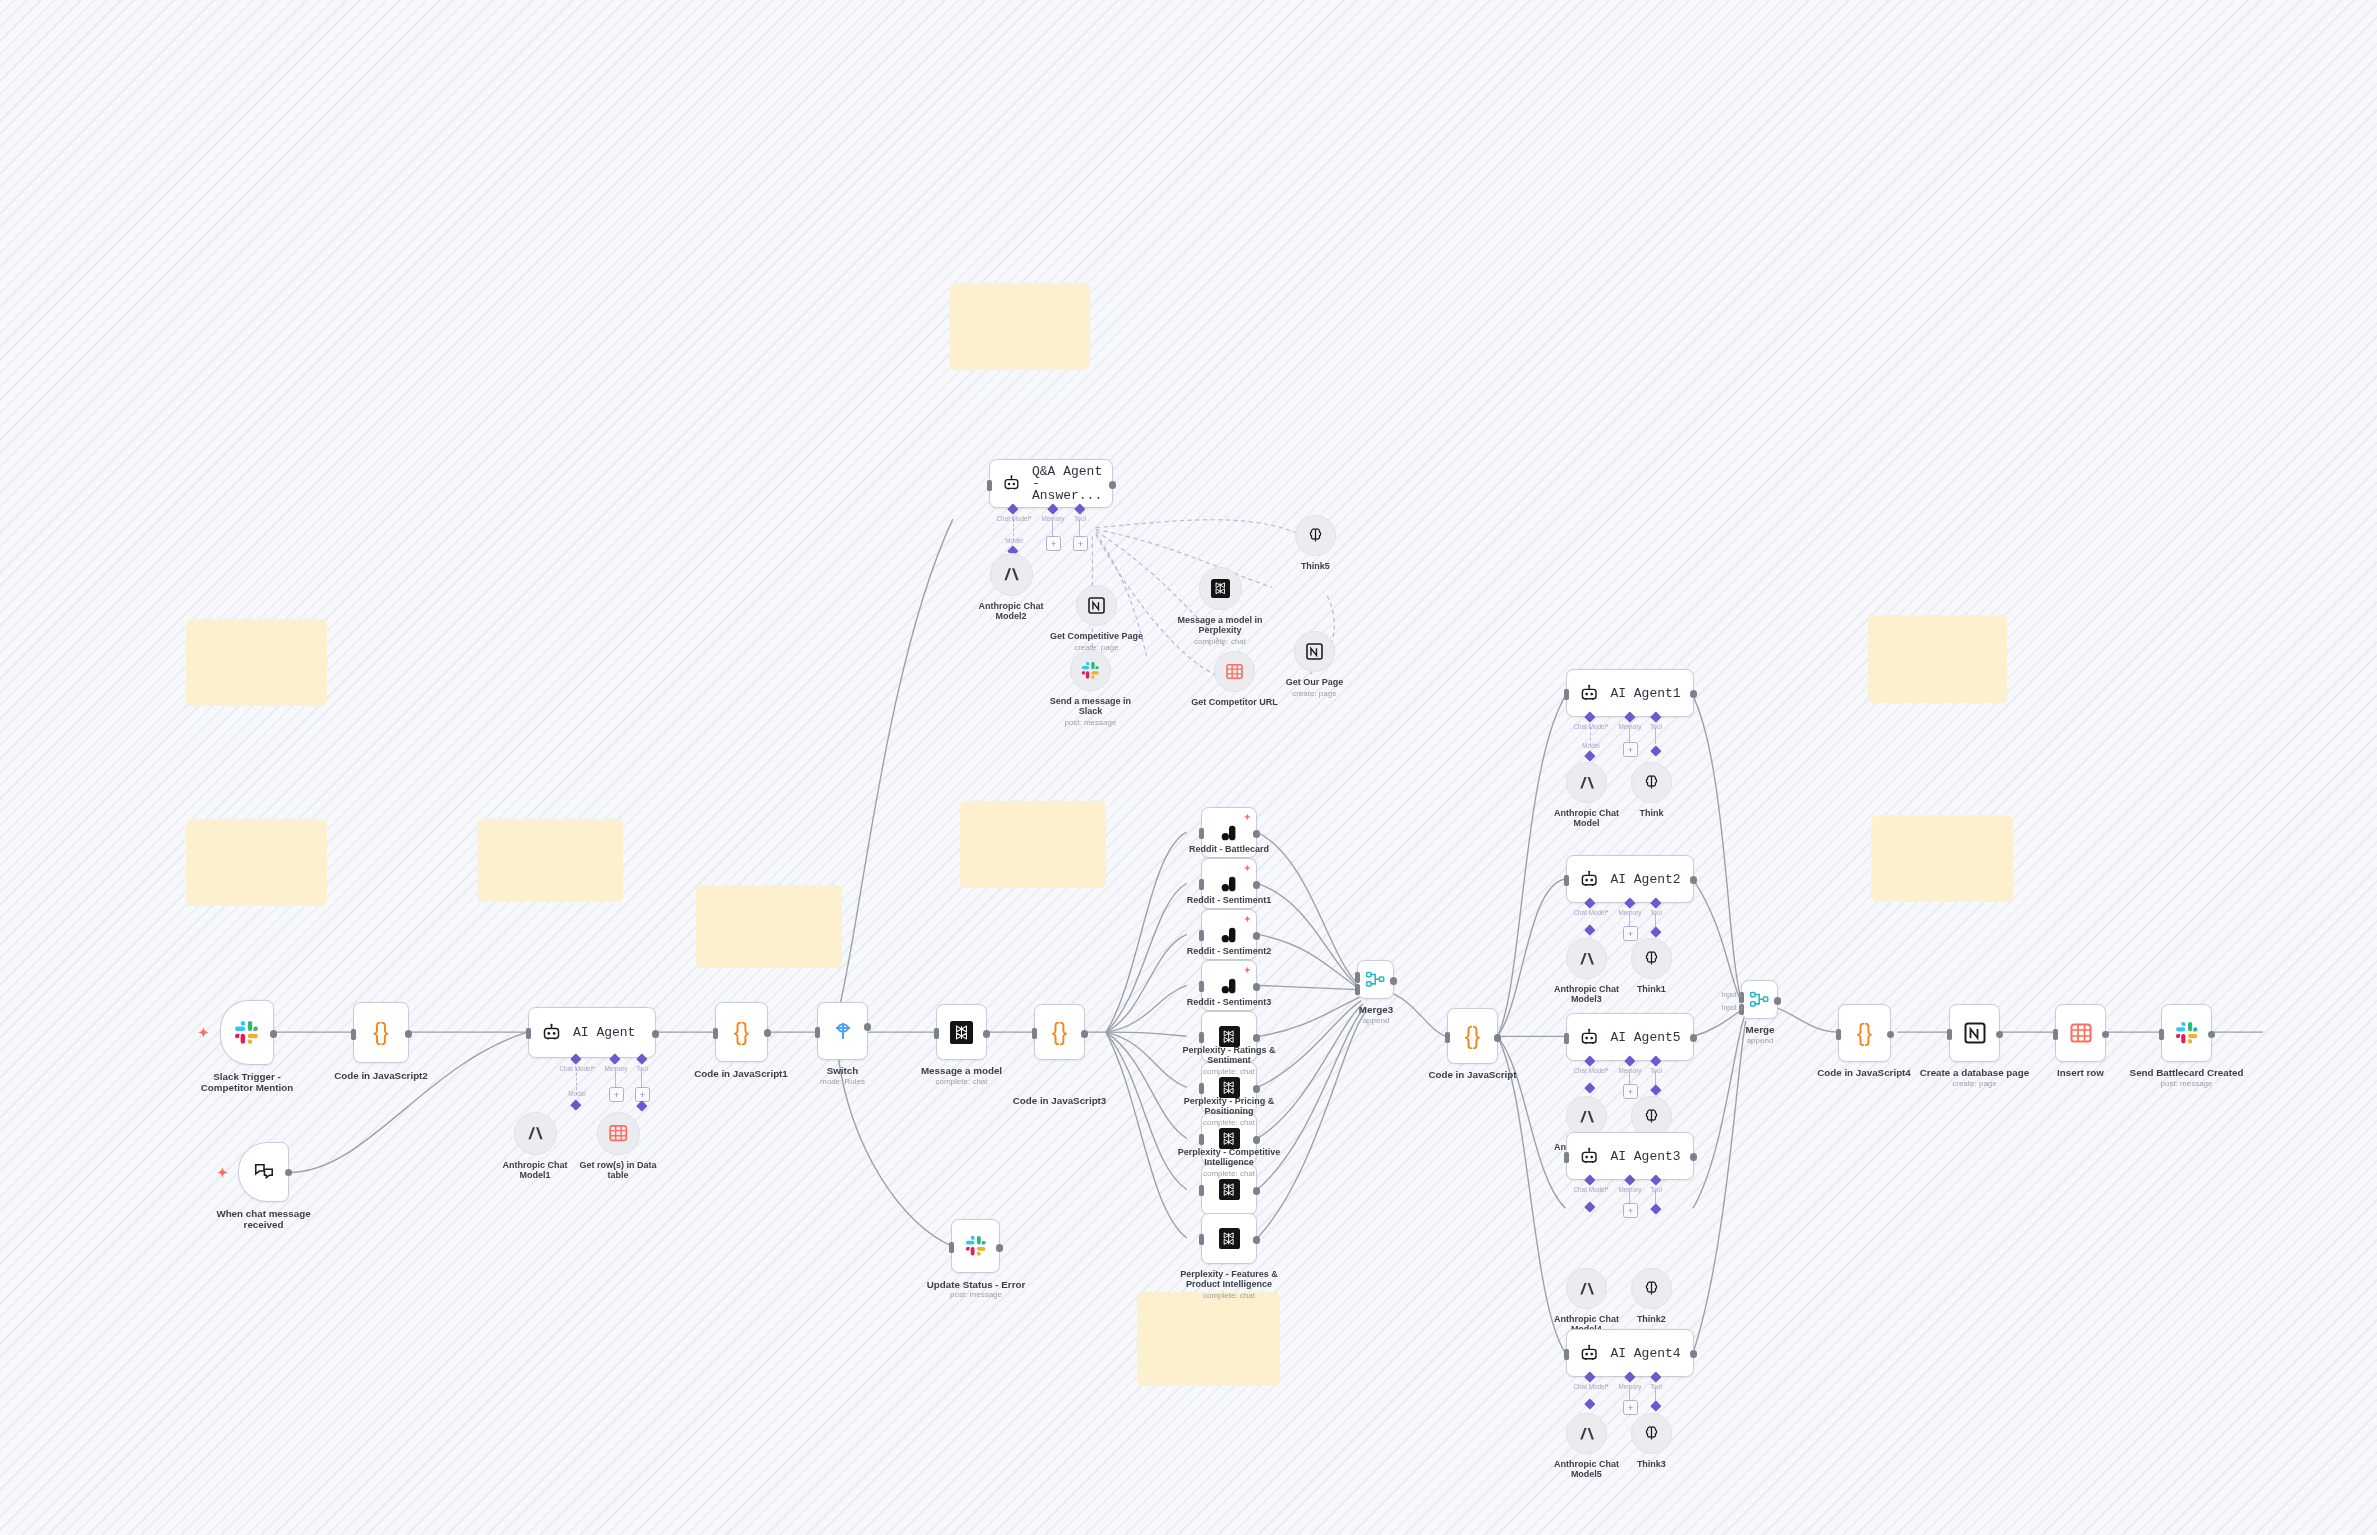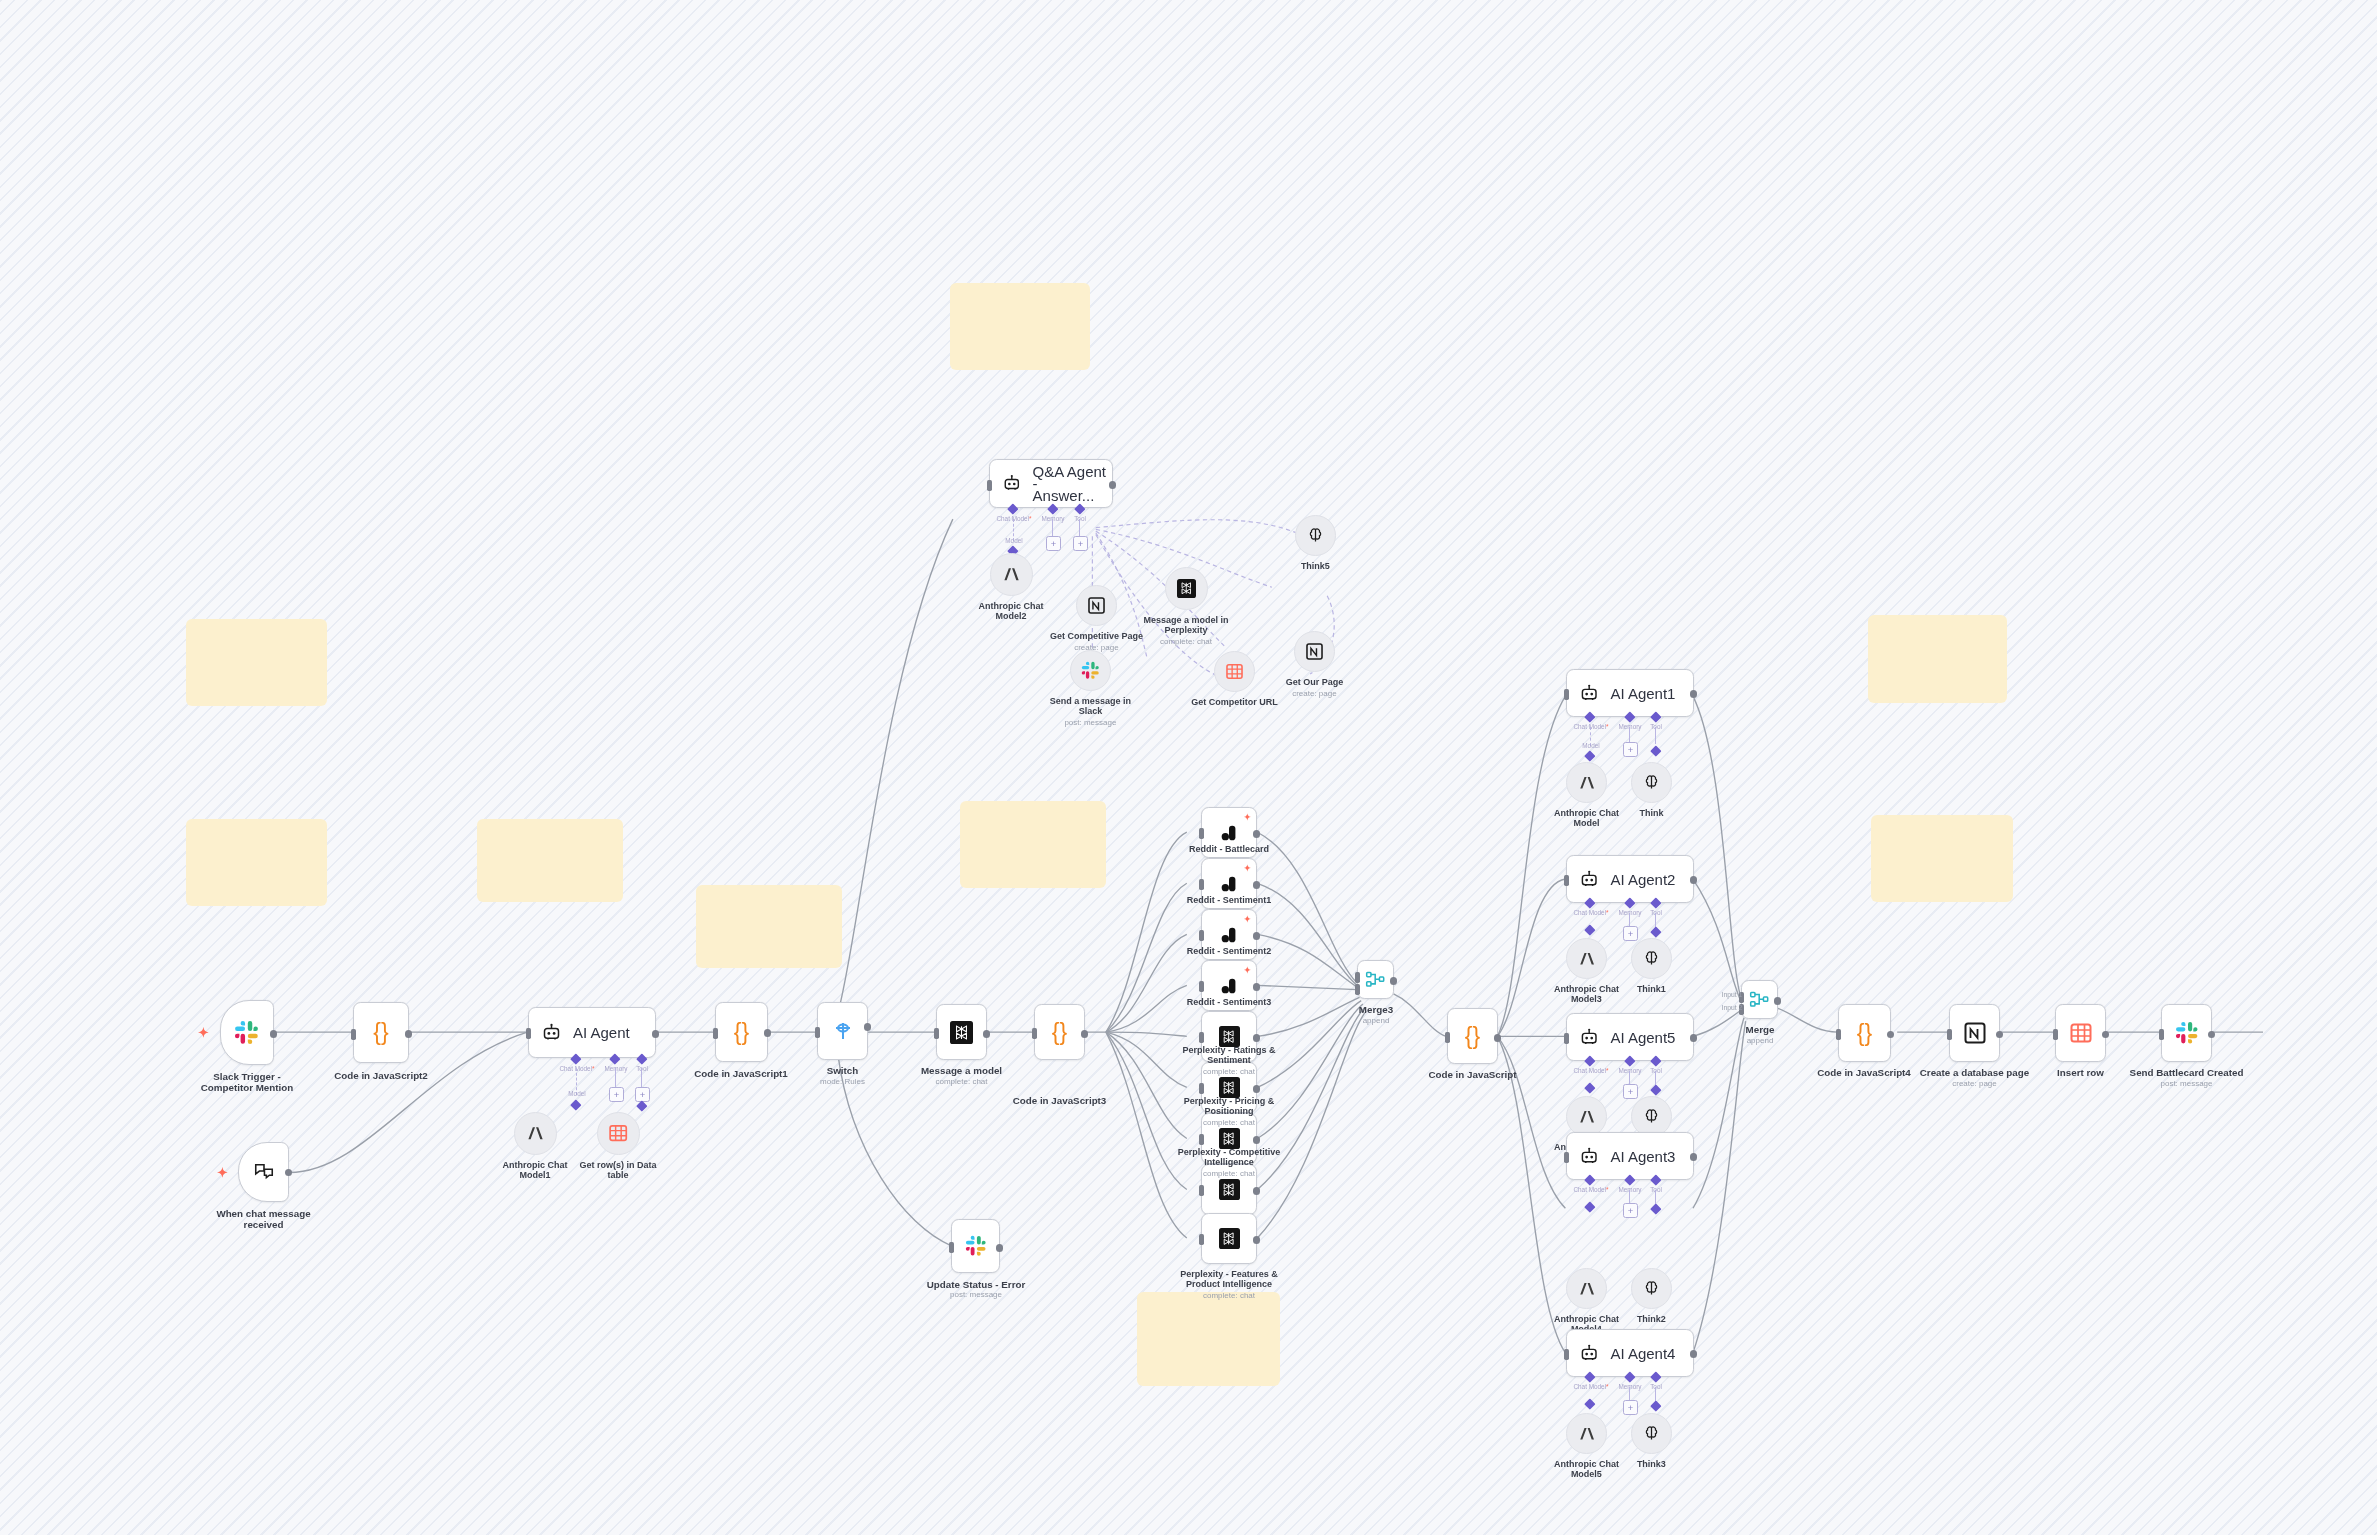--- a/index.html
+++ b/index.html
@@ -50,21 +50,21 @@
     position:absolute;left:50%;transform:translateX(-50%);
     text-align:center;color:#3b3f4a;font-size:9.8px;line-height:11px;
     white-space:pre-line;width:179px;font-weight:600;
   }
   .nlabel.sm{font-size:9px;line-height:10.2px;width:128px;}
   .nsub{
     position:absolute;left:50%;transform:translateX(-50%);
     text-align:center;color:#9aa0ad;font-size:8px;line-height:9.4px;
     white-space:nowrap;font-weight:400;
   }
-  .inner-title{font-size:15px;color:#2f3340;font-weight:500;}
+  .inner-title{font-size:13px;color:#2f3340;font-weight:500;font-family:Liberation Mono, monospace;}
 
   
   .port{position:absolute;width:7.7px;height:7.7px;border-radius:50%;background:#7d818c;}
   .port.in{width:4.3px;height:11px;border-radius:1.7px;background:#7d818c;}
   .plus{position:absolute;color:#ff6d5a;font-size:12.8px;line-height:12.8px;font-weight:700;}
 
   
   .diamond{position:absolute;width:7.7px;height:7.7px;background:#6a5acd;transform:rotate(45deg);border-radius:0.9px;}
   .rail{position:absolute;width:1.3px;background:#b9b5e2;}
   .rail.dash{background:none;border-left:1.3px dashed #b9b5e2;width:0;}
@@ -344,21 +344,21 @@
     <div class="node" style="left:1214px;top:651px;">
       <div class="circ" style="width:41px;height:41px;">
         <svg width="19" height="19" viewBox="0 0 24 24">
           <rect x="2.5" y="3.5" width="19" height="17" rx="2.5" fill="none" stroke="#ff6d5a" stroke-width="2"></rect>
           <path d="M2.5 9h19M2.5 15h19M9 3.5v17M15.5 3.5v17" stroke="#ff6d5a" stroke-width="1.7"></path>
         </svg>
       </div>
       <div class="nlabel sm" style="top:46px;left:20.4px;width:145px;">Get Competitor URL</div>
     </div>
 
-    <div class="node" style="left:1165px;top:567px;">
+    <div class="node" style="left:1199px;top:567px;">
       <div class="circ" style="width:43px;height:43px;">
         <div class="sq-dark" style="width:19.6px;height:19.6px;">
           <svg width="14.5" height="14.5" viewBox="0 0 24 24">
             <path d="M12 3v18M12 7 5 3v8l7-4 7-4v8l-7-4M5 13v8l7-4 7 4v-8l-7 4z" stroke="#fff" stroke-width="1.5" fill="none"></path>
           </svg>
         </div>
       </div>
       <div class="nlabel sm" style="top:48px;left:21px;width:153px;">Message a model in
 Perplexity</div>
       <div class="nsub" style="top:70px;left:21px;">complete: chat</div>

